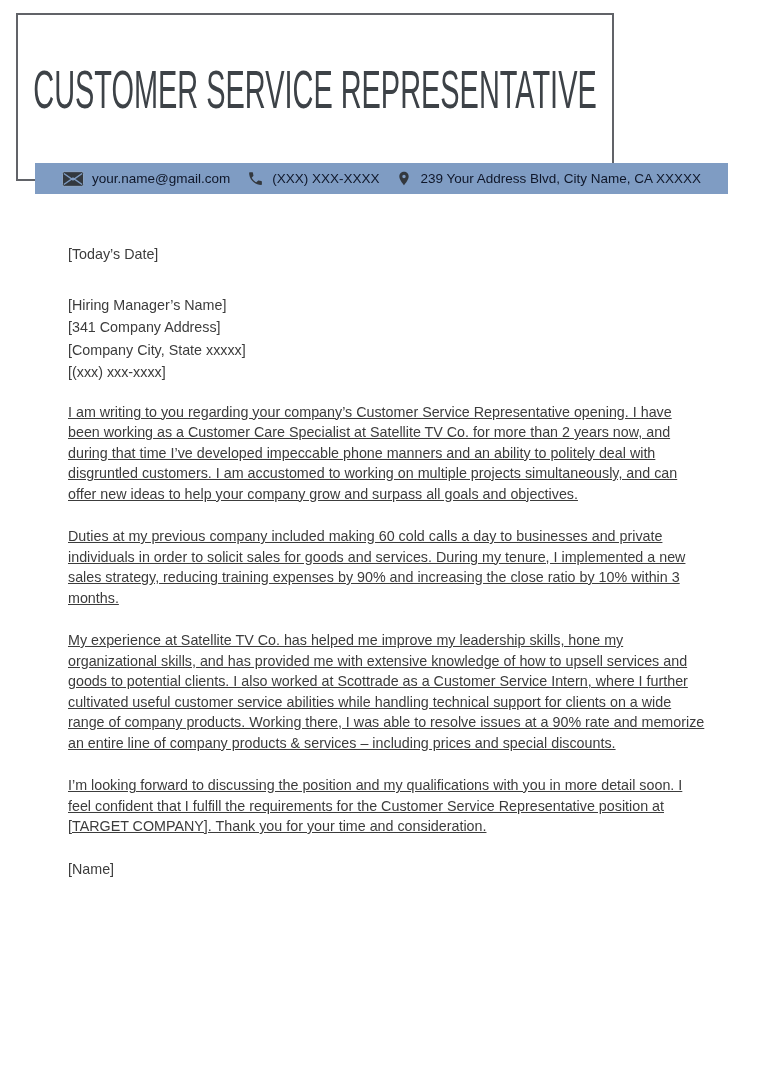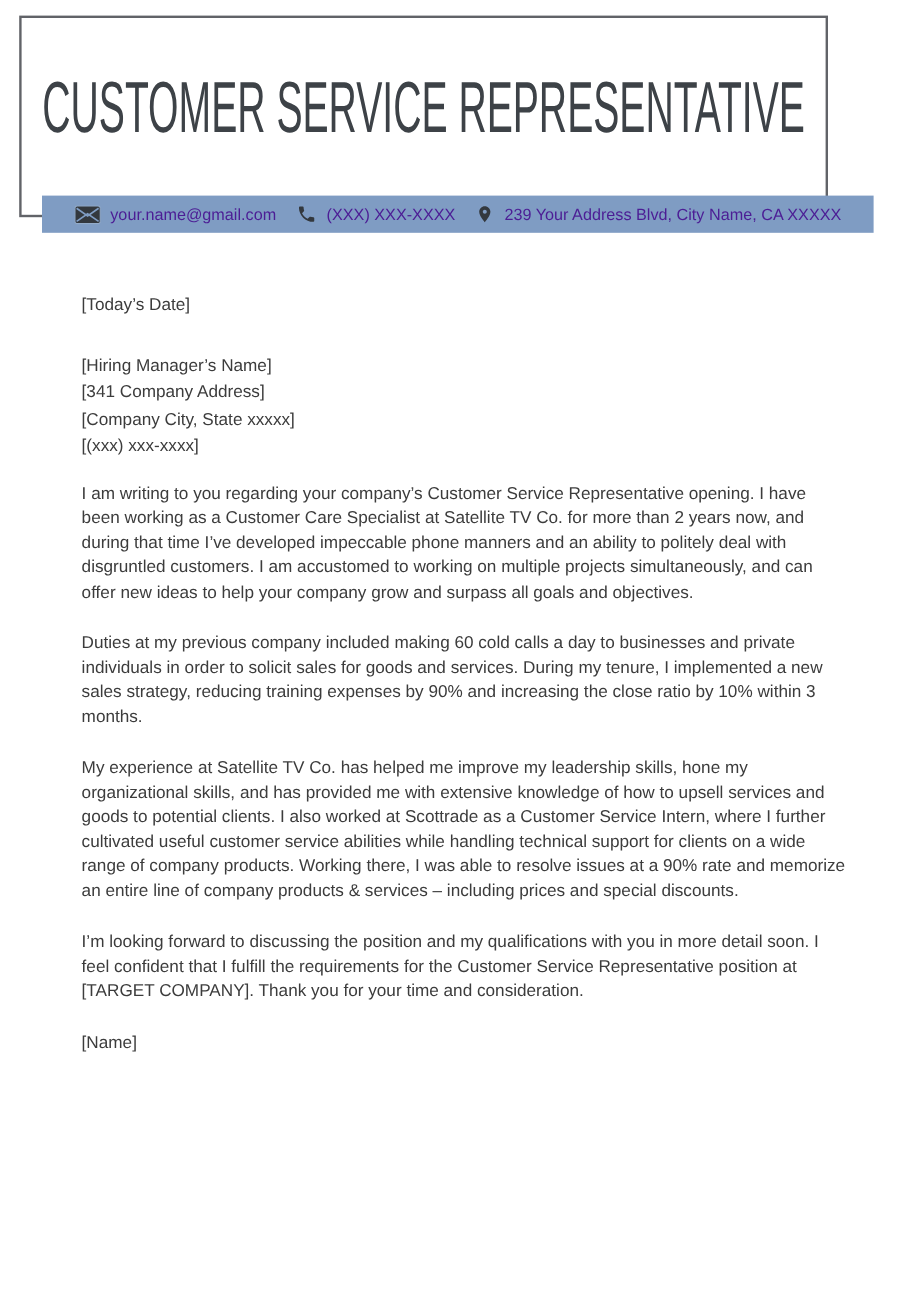--- a/index.html
+++ b/index.html
@@ -10,21 +10,21 @@
     height: 1080px;
     background: #ffffff;
     font-family: "Liberation Sans", sans-serif;
     overflow: hidden;
   }
   
   .header-box {
     position: absolute;
     left: 16px;
     top: 13px;
-    width: 674px;
+    width: 598px;
     height: 168px;
     border: 2px solid #616368;
     background: #ffffff;
     z-index: 1;
     display: flex;
     align-items: center;
     justify-content: center;
   }
   .title-svg { display: block; margin-top: -10px; }
   .contact-bar {
@@ -32,41 +32,41 @@
     left: 35px;
     top: 163px;
     width: 693px;
     height: 31px;
     background: #7f9cc3;
     z-index: 2;
     display: flex;
     align-items: center;
     justify-content: center;
     gap: 17px;
-    color: #4c1d95;
+    color: #0f172a;
     font-size: 13.5px;
   }
   .contact-item { display: flex; align-items: center; gap: 8px; white-space: nowrap; }
   .icon { display: block; flex: 0 0 auto; }
   
   .letter {
     position: absolute;
     left: 68px;
     top: 244px;
     width: 638px;
     color: #3c3c3c;
     font-size: 14.3px;
     line-height: 20.5px;
     z-index: 1;
   }
   .date-line { line-height: 20.5px; margin-bottom: 29px; }
   .recipient-block { margin-bottom: 18px; }
   .recipient-line { line-height: 22.5px; }
   .salutation { line-height: 20.5px; margin-bottom: 19px; }
-  .body-par { margin: 0 0 22px 0; }
+  .body-par { margin: 0 0 22px 0; text-decoration: underline; }
   .closing { line-height: 20.5px; margin-bottom: 22px; }
   .signature { line-height: 20.5px; }
 </style>
 </head>
 <body>
 
 <div class="page">
 
   <div class="header-box">
     <svg class="title-svg" width="700" height="64" viewBox="0 0 700 64">

